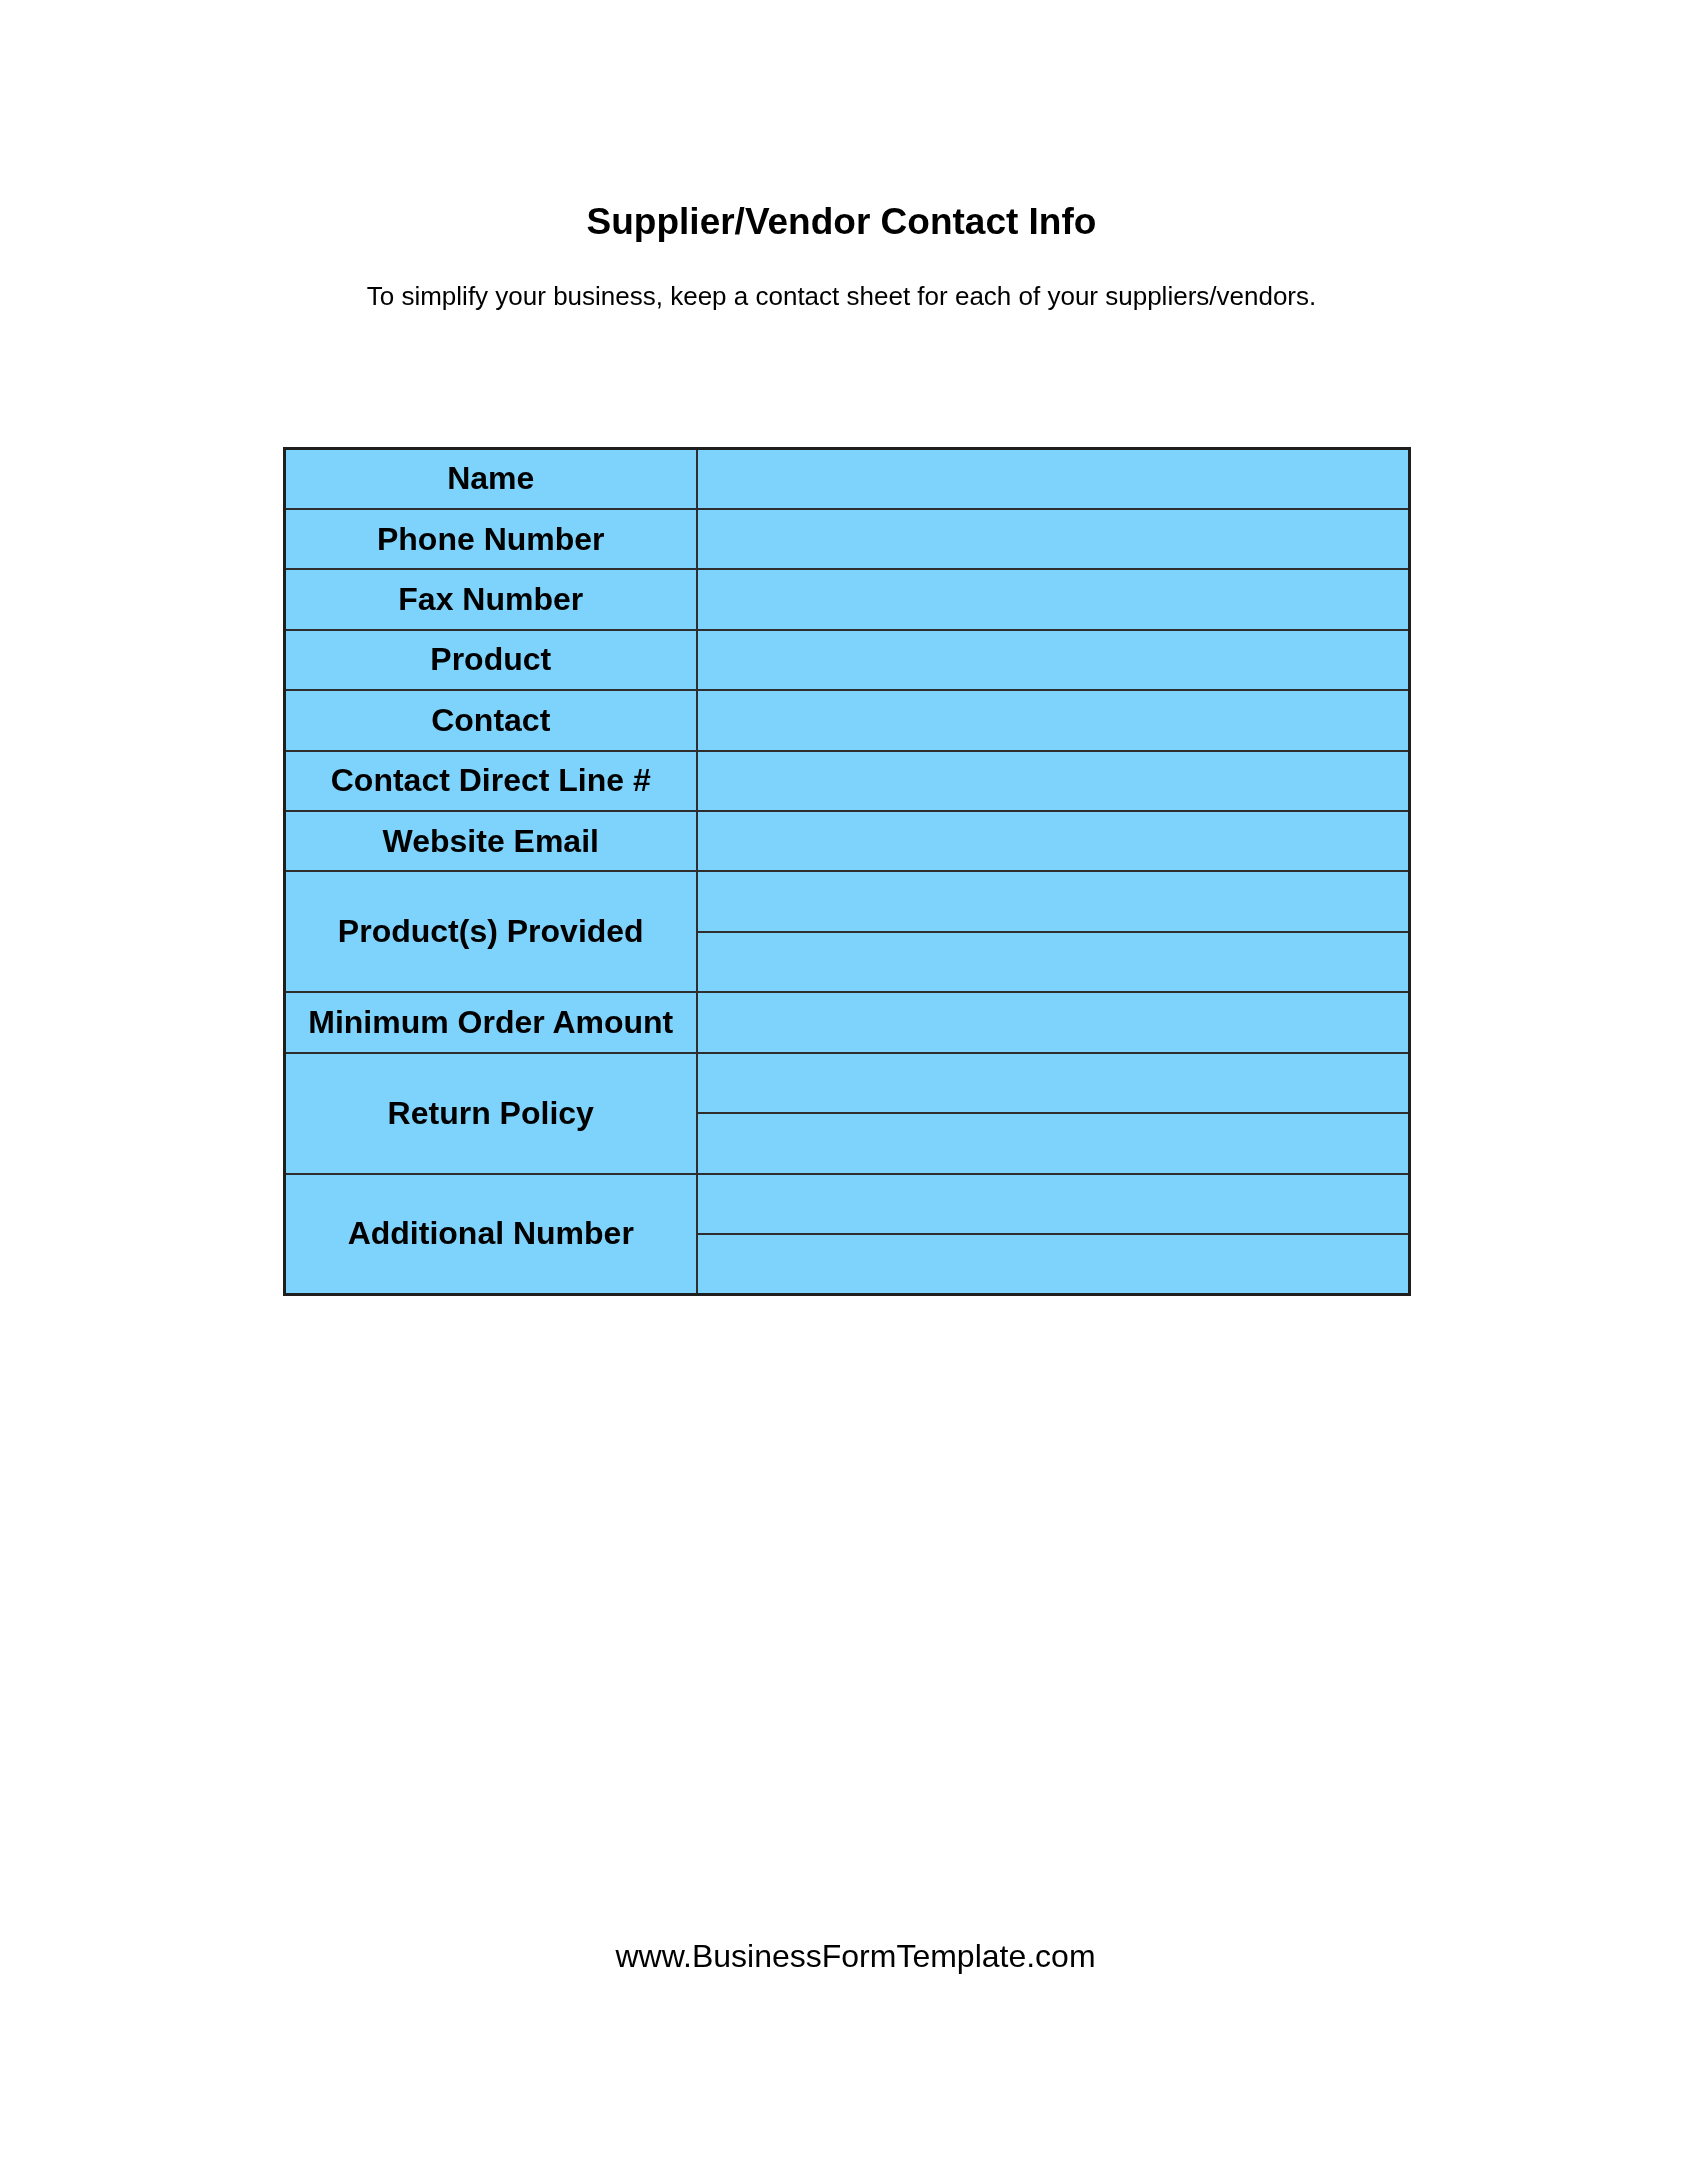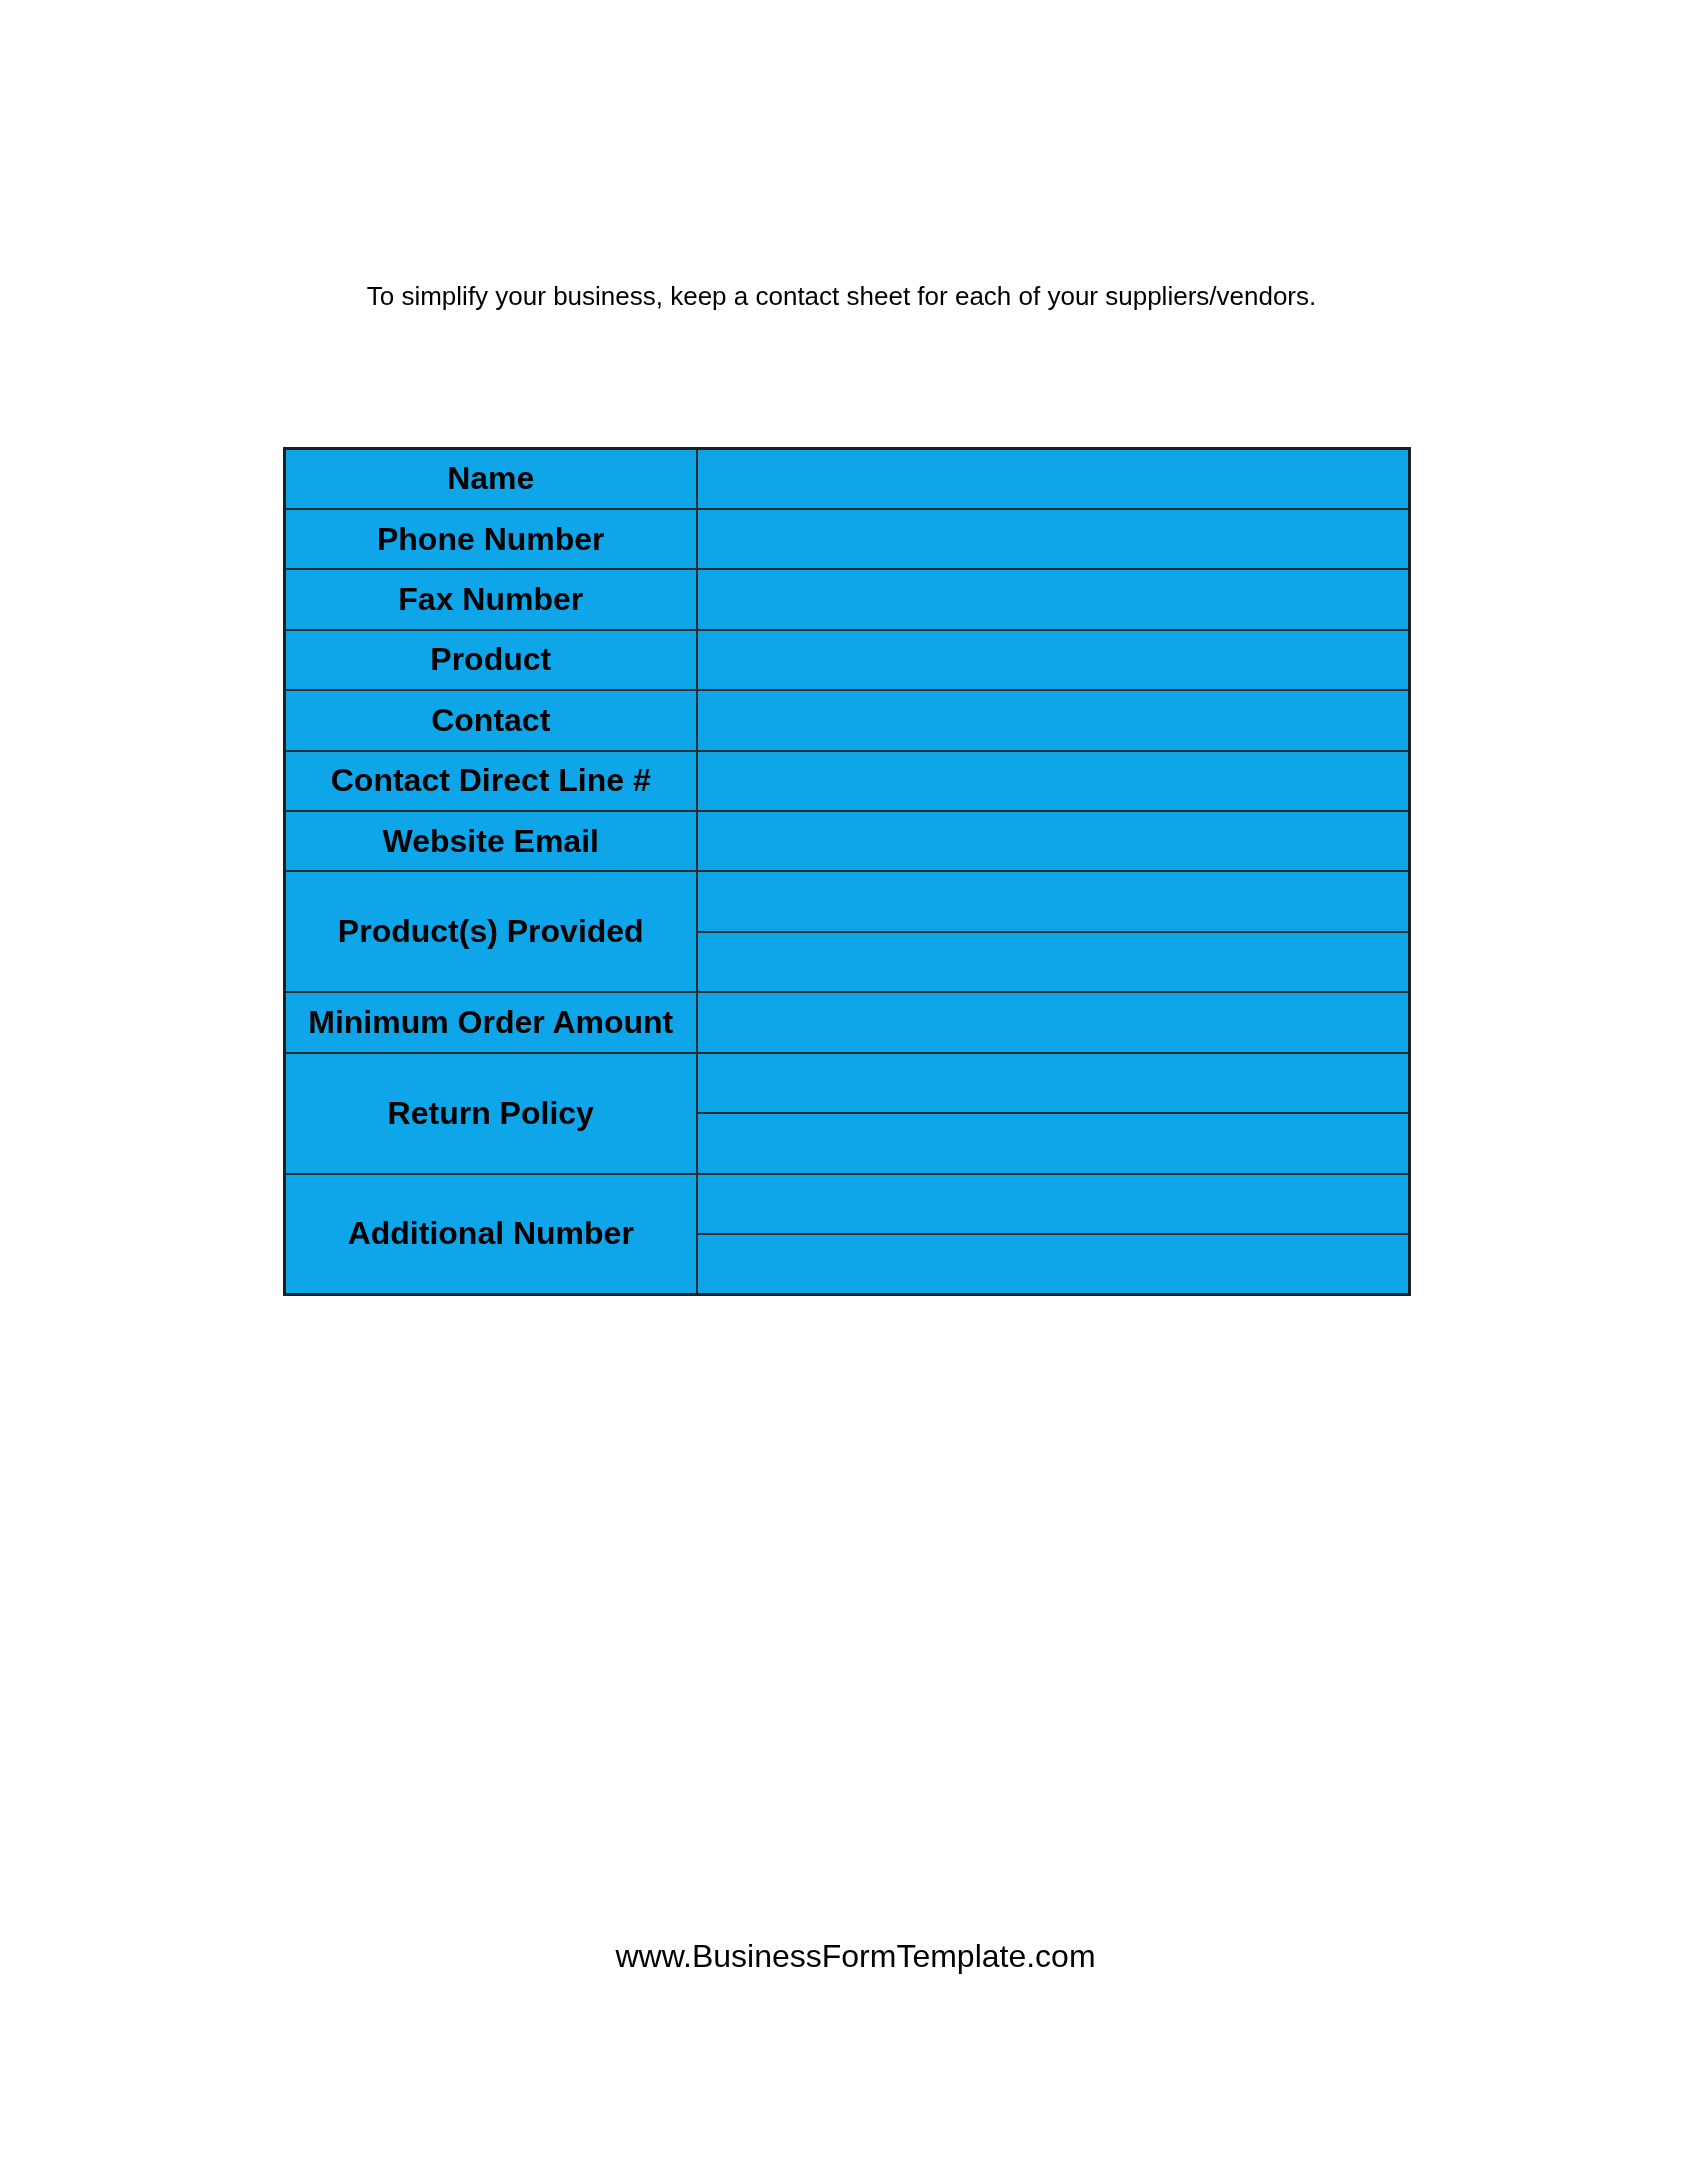--- a/index.html
+++ b/index.html
@@ -46,21 +46,21 @@
     height: 849px;
     border-collapse: collapse;
     table-layout: fixed;
     border: 3px solid #1f1f1f;
   }
   col.c-label { width: 412px; }
   col.c-value { width: 713px; }
   .form-table td {
     border: 2px solid #2e2e2e;
     padding: 0;
-    background: #0ea5e9;
+    background: #7dd3fc;
   }
   .form-table tr { height: 60px; }
   td.cell-label {
     font-weight: bold;
     font-size: 32px;
     text-align: center;
     vertical-align: middle;
     line-height: 1.1;
   }
   td.cell-value {
@@ -75,20 +75,21 @@
     text-align: center;
     font-size: 32px;
     font-weight: normal;
   }
 </style>
 </head>
 <body>
 
 <div class="page">
 
+  <h1 class="doc-title">Supplier/Vendor Contact Info</h1>
 
   <p class="doc-subtitle">To simplify your business, keep a contact sheet for each of your suppliers/vendors.</p>
 
   <table class="form-table">
     <colgroup>
       <col class="c-label">
       <col class="c-value">
     </colgroup>
     <tbody>
       <tr>

